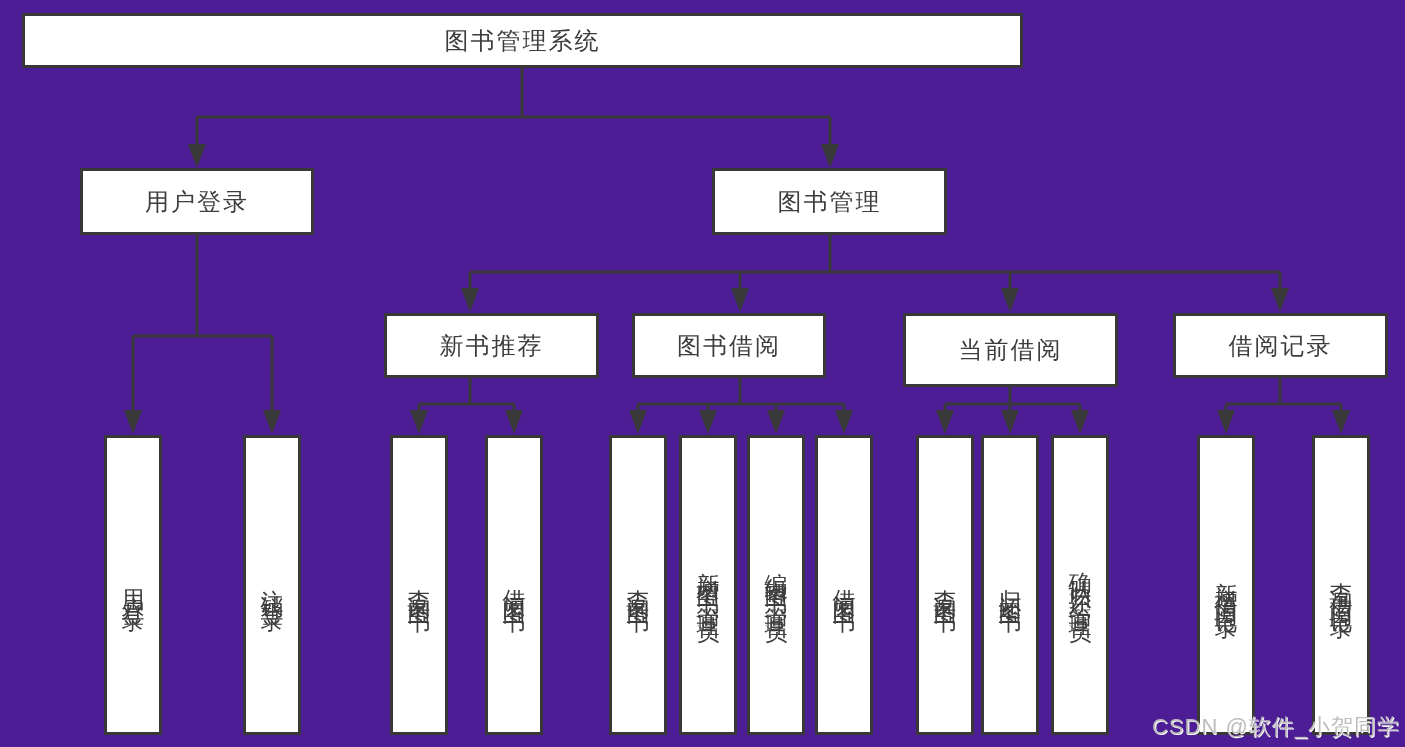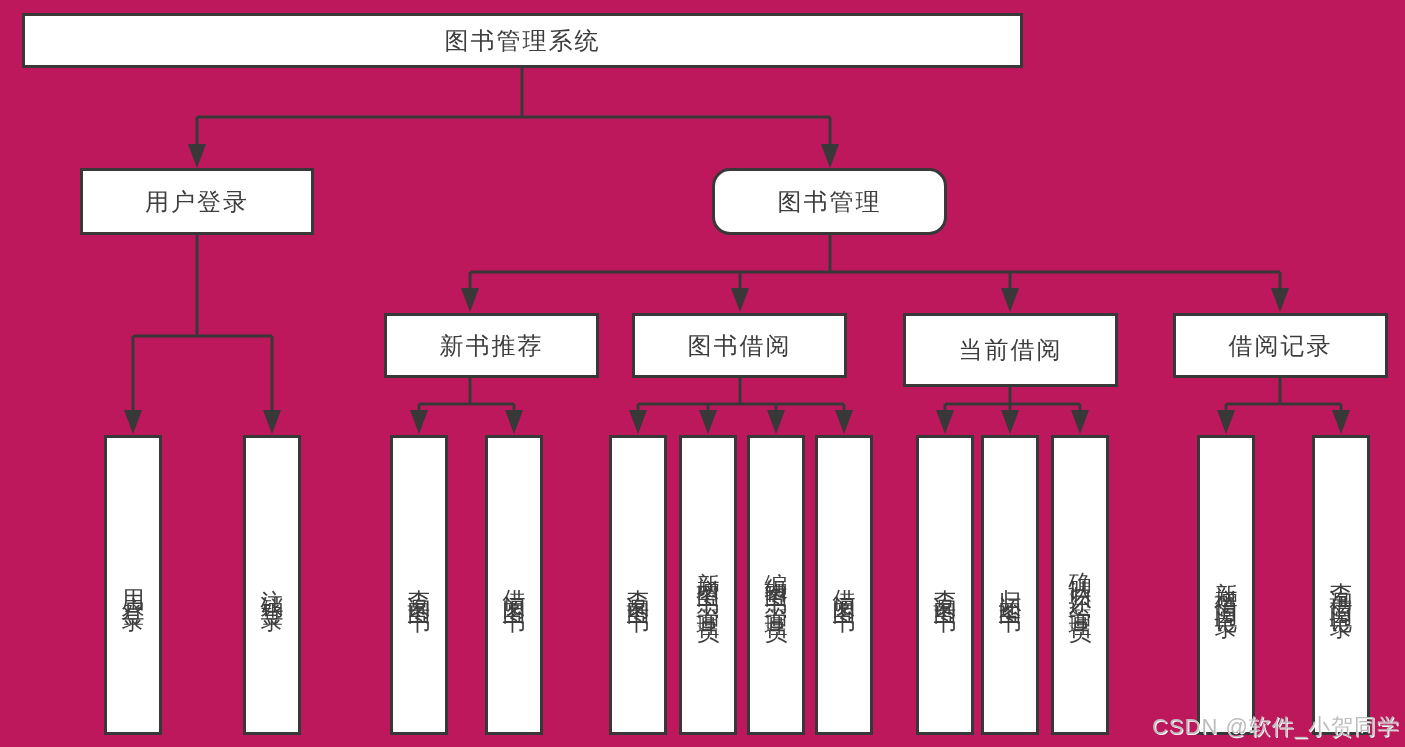--- a/index.html
+++ b/index.html
@@ -1,20 +1,20 @@
 <!DOCTYPE html>
 <html><head>
 <meta charset="utf-8">
 <style>
   html, body { margin: 0; padding: 0; background: #ffffff; }
   .stage {
     position: relative;
     width: 1405px;
     height: 747px;
-    background: #be185d;
+    background: #4c1d95;
     overflow: hidden;
     font-family: "Liberation Sans", sans-serif;
   }
   .wires {
     position: absolute;
     left: 0; top: 0;
     width: 1405px; height: 747px;
     z-index: 0;
   }
   .node {
@@ -107,24 +107,24 @@
       <path d="M1001 410 L1019 410 L1010 434 Z"></path>
       <path d="M1071 410 L1089 410 L1080 434 Z"></path>
       <path d="M1217 410 L1235 410 L1226 434 Z"></path>
       <path d="M1332 410 L1350 410 L1341 434 Z"></path>
     </g>
   </svg>
 
   <div class="node" style="left:22px; top:13px; width:1001px; height:55px;">图书管理系统</div>
 
   <div class="node" style="left:80px; top:168px; width:234px; height:67px;">用户登录</div>
-  <div class="node" style="left:712px; top:168px; width:235px; height:67px;border-radius:18px;">图书管理</div>
+  <div class="node" style="left:712px; top:168px; width:235px; height:67px;">图书管理</div>
 
   <div class="node" style="left:384px; top:313px; width:215px; height:65px;">新书推荐</div>
-  <div class="node" style="left:632px; top:313px; width:215px; height:65px;text-align:center;">图书借阅</div>
+  <div class="node" style="left:632px; top:313px; width:194px; height:65px;text-align:center;">图书借阅</div>
   <div class="node" style="left:903px; top:313px; width:215px; height:74px;">当前借阅</div>
   <div class="node" style="left:1173px; top:313px; width:215px; height:65px;">借阅记录</div>
 
   <div class="leaf" style="left:104px; top:435px;">
     <span class="vtext">用户登录</span>
   </div>
   <div class="leaf" style="left:243px; top:435px;">
     <span class="vtext">注销登录</span>
   </div>
 

